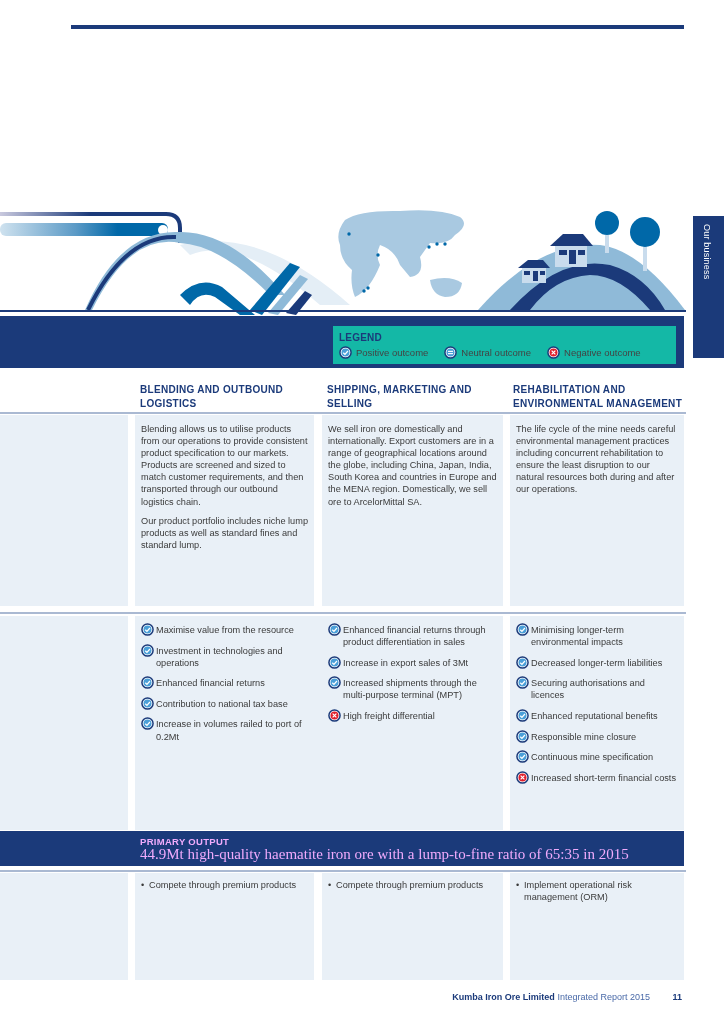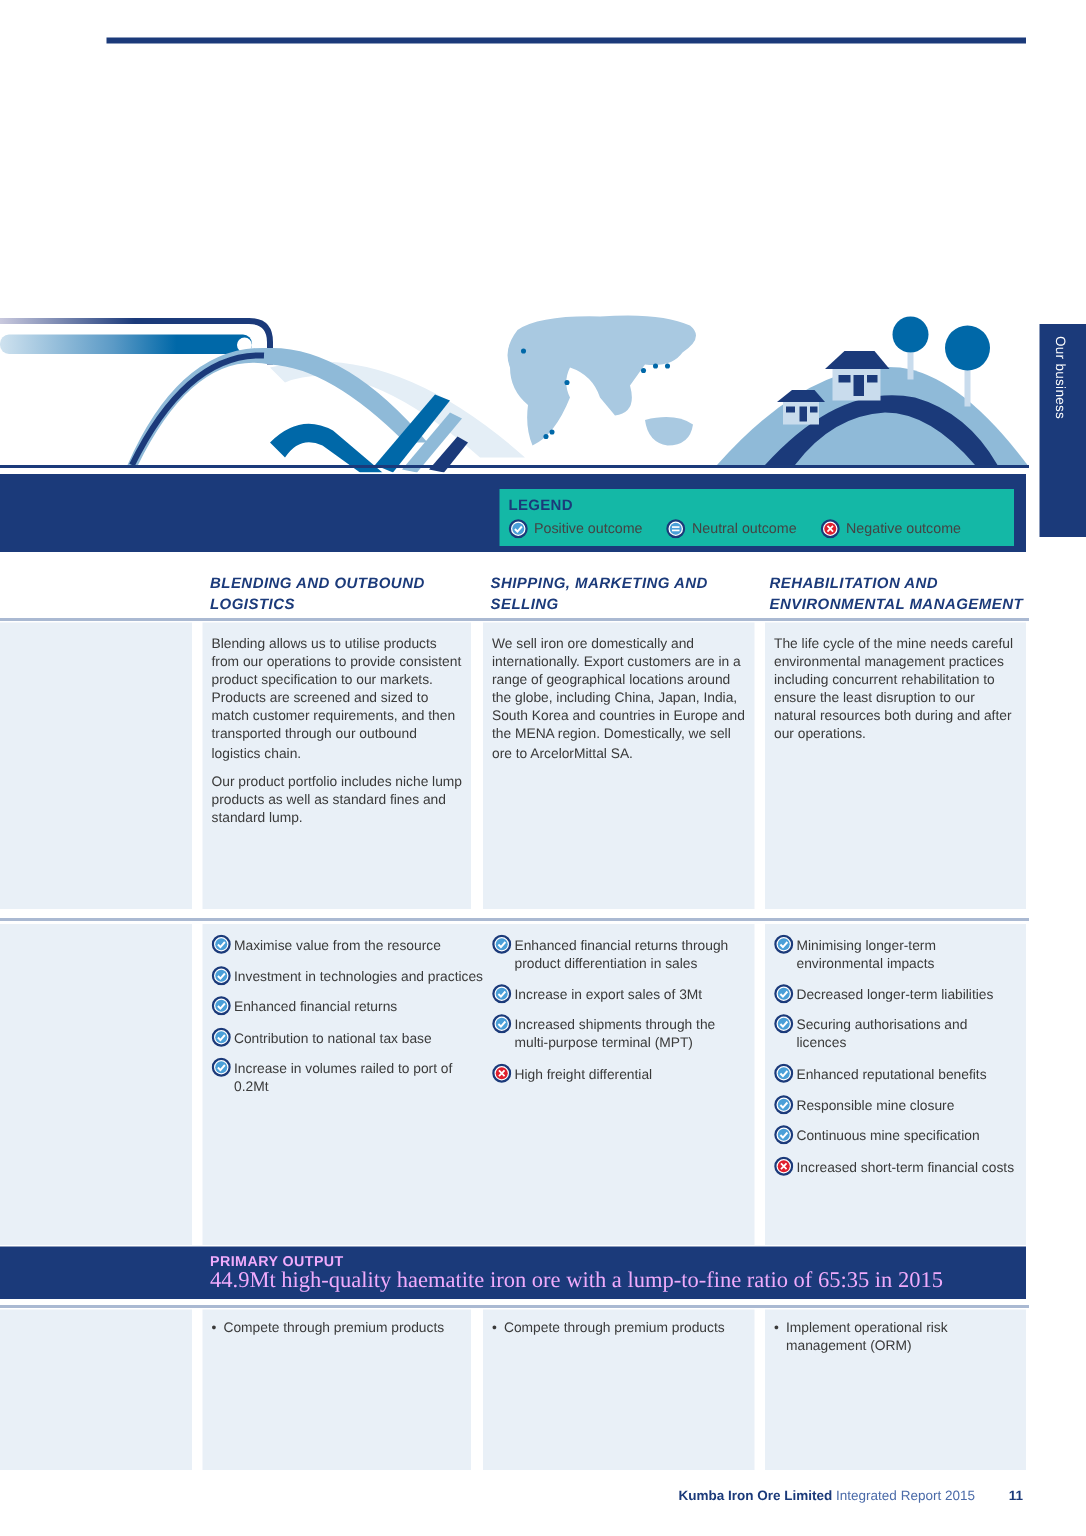--- a/index.html
+++ b/index.html
@@ -14,21 +14,21 @@
   .illustration { position: absolute; left: 0; top: 205px; width: 690px; height: 110px; }
 
   .band { position: absolute; left: 0; top: 316px; width: 684px; height: 52px; background: #1b3a7a; }
 
   .legend { position: absolute; left: 333px; top: 326px; width: 343px; height: 38px; background: #14b8a6; padding: 6px 0 0 6px; }
   .legend-title { font-size: 10px; font-weight: bold; color: #1b3a7a; letter-spacing: 0.2px; }
   .legend-items { display: flex; margin-top: 3px; font-size: 9.5px; color: #444; }
   .legend-item { display: flex; align-items: center; margin-right: 16px; }
   .legend-item .ico { margin-right: 4px; }
 
-  .col-head { position: absolute; top: 383px; font-size: 10px; font-weight: bold; color: #1b3a7a; line-height: 14px; letter-spacing: 0.3px; font-style: italic; }
+  .col-head { position: absolute; top: 383px; font-size: 10px; font-weight: bold; color: #1b3a7a; line-height: 14px; letter-spacing: 0.3px; }
   .hrule { position: absolute; left: 0; width: 686px; height: 2px; background: #aab9d2; }
 
   .cell { position: absolute; background: #e9f0f7; }
   .cell-text { font-size: 9.2px; line-height: 12.1px; color: #3a3a3a; padding: 8px 6px 0 6px; }
   .cell-text p { margin-bottom: 7px; }
 
   .outcomes { list-style: none; padding: 8px 6px 0 6px; }
   .outcomes li { display: flex; align-items: flex-start; font-size: 9.2px; line-height: 12.1px; color: #3a3a3a; margin-bottom: 8.5px; }
   .outcomes li .ico { flex: 0 0 auto; margin-right: 2px; margin-top: -1px; }
 
@@ -203,21 +203,21 @@
           <path d="M4.6 7.2 L6.4 9 L9.6 5.4" fill="none" stroke="#ffffff" stroke-width="1.4"></path>
         </svg>
         <span>Maximise value from the resource</span>
       </li>
       <li>
         <svg class="ico" viewBox="0 0 14 14">
           <circle cx="7" cy="7" r="6" fill="#ffffff" stroke="#1b3a7a" stroke-width="1.6"></circle>
           <circle cx="7" cy="7" r="4.3" fill="#4a9fd8"></circle>
           <path d="M4.6 7.2 L6.4 9 L9.6 5.4" fill="none" stroke="#ffffff" stroke-width="1.4"></path>
         </svg>
-        <span>Investment in technologies and practices</span>
+        <span>Investment in technologies and operations</span>
       </li>
       <li>
         <svg class="ico" viewBox="0 0 14 14">
           <circle cx="7" cy="7" r="6" fill="#ffffff" stroke="#1b3a7a" stroke-width="1.6"></circle>
           <circle cx="7" cy="7" r="4.3" fill="#4a9fd8"></circle>
           <path d="M4.6 7.2 L6.4 9 L9.6 5.4" fill="none" stroke="#ffffff" stroke-width="1.4"></path>
         </svg>
         <span>Enhanced financial returns</span>
       </li>
       <li>

